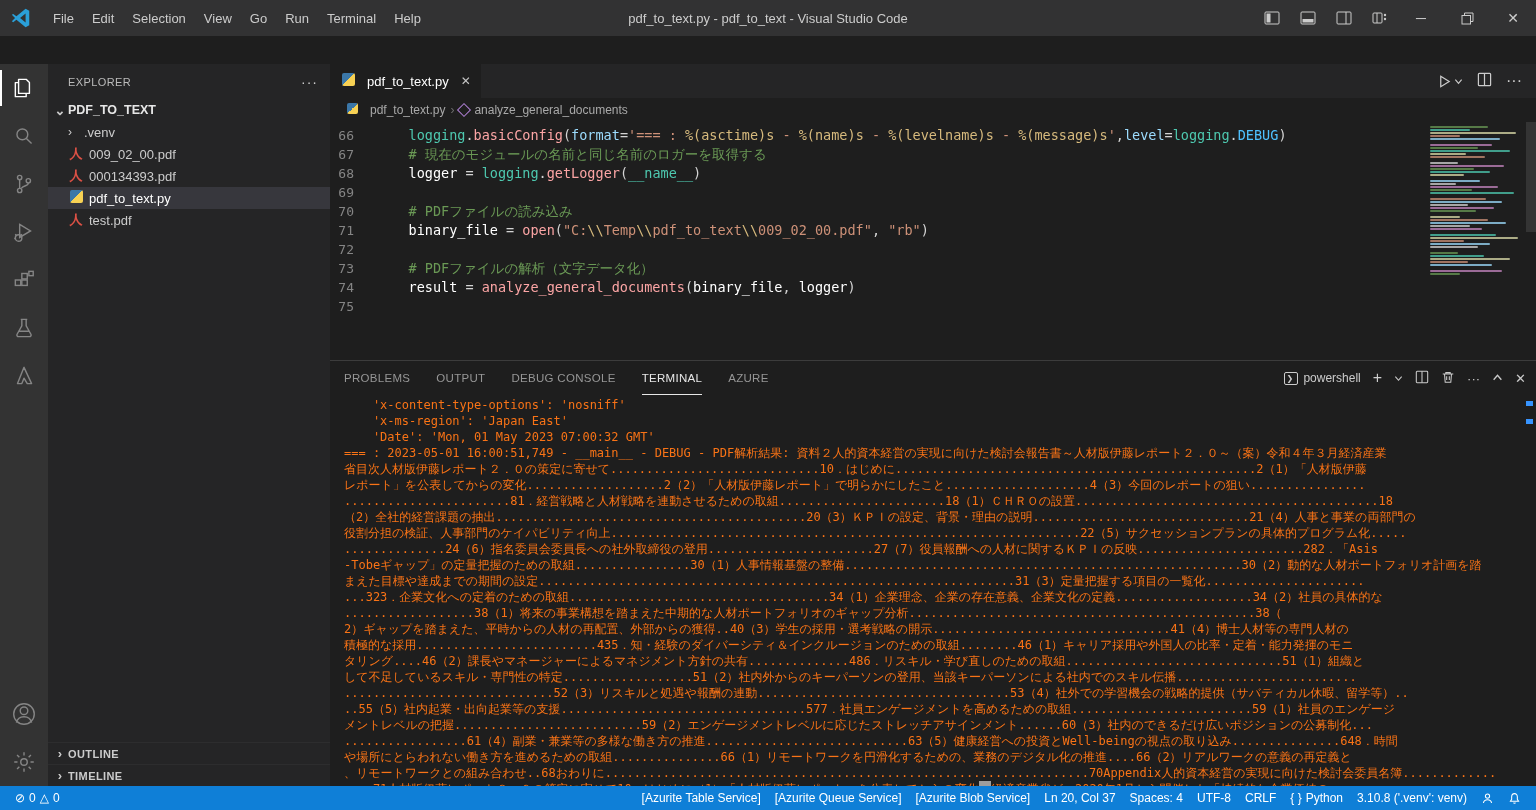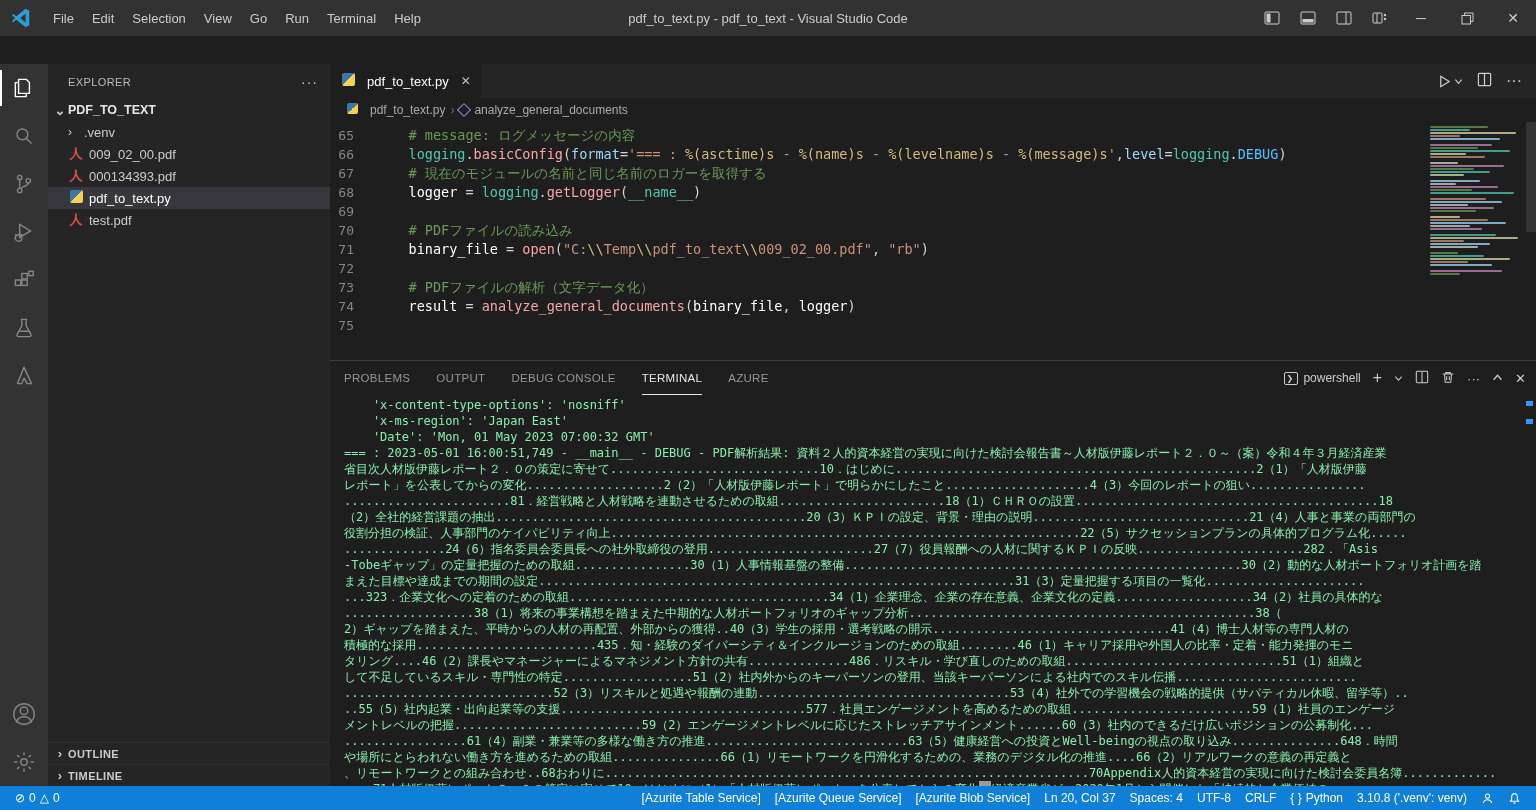--- a/index.html
+++ b/index.html
@@ -80,21 +80,21 @@
   .panel-tab { font-size:11.5px; letter-spacing:.3px; color:#969696; margin-right:26px; height:100%;
     display:flex; align-items:center; border-bottom:1px solid transparent; }
   .panel-tab.active { color:#e7e7e7; border-bottom-color:#e7e7e7; }
   #panel-actions { margin-left:auto; display:flex; align-items:center; gap:12px; color:#cccccc; font-size:13px; }
   #panel-actions svg { stroke:#cccccc; fill:none; stroke-width:1.2; }
   .shell-badge { display:flex; align-items:center; gap:5px; font-size:12px; color:#cccccc; }
   .shell-ico { width:14px; height:13px; border:1px solid #cccccc; border-radius:2px; font-size:8px;
     display:flex; align-items:center; justify-content:flex-start; padding-left:1px; color:#cccccc; }
 
   #terminal { flex:1; overflow:hidden; padding:2px 12px 0 14px; position:relative;
-    font-family:"DejaVu Sans Mono","Liberation Mono",monospace; font-size:12px; color:#86efac; }
+    font-family:"DejaVu Sans Mono","Liberation Mono",monospace; font-size:12px; color:#f97316; }
   .term-line { height:16px; line-height:16px; white-space:pre; overflow:hidden; }
   #term-cursor { display:inline-block; background:#9d9d9d; color:#9d9d9d; }
   .scroll-mark { position:absolute; right:3px; width:7px; height:5px; background:#3794ff; }
 
   
   #statusbar { height:24px; background:#0f7fd7; color:#ffffff; display:flex; align-items:center;
     font-size:12px; flex:none; padding:0 8px; }
   .sb-item { padding:0 7px; display:flex; align-items:center; gap:4px; height:100%; }
   .sb-right { margin-left:auto; display:flex; align-items:center; height:100%; }
   .sb-ico { font-size:12px; }
@@ -293,21 +293,20 @@
       <div id="breadcrumbs">
         <span class="file-ico"><span class="ico-py" style="width:11px;height:11px;"></span></span>
         <span>pdf_to_text.py</span>
         <span class="bc-sep">›</span>
         <span class="sym-method"></span>
         <span>analyze_general_documents</span>
       </div>
 
       <div id="code-area">
         <div id="code-lines">
-            <div class="code-line"><span class="ln">65</span><span><span class="tok-cmt">    # message: ログメッセージの内容</span></span></div>
             <div class="code-line"><span class="ln">66</span><span><span class="tok-pln">    </span><span class="tok-mod">logging</span><span class="tok-pln">.</span><span class="tok-fn">basicConfig</span><span class="tok-pln">(</span><span class="tok-prm">format</span><span class="tok-pln">=</span><span class="tok-str">'=== : </span><span class="tok-esc">%(asctime)s</span><span class="tok-str"> - </span><span class="tok-esc">%(name)s</span><span class="tok-str"> - </span><span class="tok-esc">%(levelname)s</span><span class="tok-str"> - </span><span class="tok-esc">%(message)s</span><span class="tok-str">'</span><span class="tok-pln">,</span><span class="tok-prm">level</span><span class="tok-pln">=</span><span class="tok-mod">logging</span><span class="tok-pln">.</span><span class="tok-cst">DEBUG</span><span class="tok-pln">)</span></span></div>
             <div class="code-line"><span class="ln">67</span><span><span class="tok-cmt">    # 現在のモジュールの名前と同じ名前のロガーを取得する</span></span></div>
             <div class="code-line"><span class="ln">68</span><span><span class="tok-pln">    </span><span class="tok-var">logger</span><span class="tok-pln"> = </span><span class="tok-mod">logging</span><span class="tok-pln">.</span><span class="tok-fn">getLogger</span><span class="tok-pln">(</span><span class="tok-mod">__name__</span><span class="tok-pln">)</span></span></div>
             <div class="code-line"><span class="ln">69</span><span></span></div>
             <div class="code-line"><span class="ln">70</span><span><span class="tok-cmt">    # PDFファイルの読み込み</span></span></div>
             <div class="code-line"><span class="ln">71</span><span><span class="tok-pln">    </span><span class="tok-var">binary_file</span><span class="tok-pln"> = </span><span class="tok-fn">open</span><span class="tok-pln">(</span><span class="tok-str">"C:</span><span class="tok-esc">\\</span><span class="tok-str">Temp</span><span class="tok-esc">\\</span><span class="tok-str">pdf_to_text</span><span class="tok-esc">\\</span><span class="tok-str">009_02_00.pdf"</span><span class="tok-pln">, </span><span class="tok-str">"rb"</span><span class="tok-pln">)</span></span></div>
             <div class="code-line"><span class="ln">72</span><span></span></div>
             <div class="code-line"><span class="ln">73</span><span><span class="tok-cmt">    # PDFファイルの解析（文字データ化）</span></span></div>
             <div class="code-line"><span class="ln">74</span><span><span class="tok-pln">    </span><span class="tok-var">result</span><span class="tok-pln"> = </span><span class="tok-fn">analyze_general_documents</span><span class="tok-pln">(</span><span class="tok-var">binary_file</span><span class="tok-pln">, </span><span class="tok-var">logger</span><span class="tok-pln">)</span></span></div>
             <div class="code-line"><span class="ln">75</span><span></span></div>

